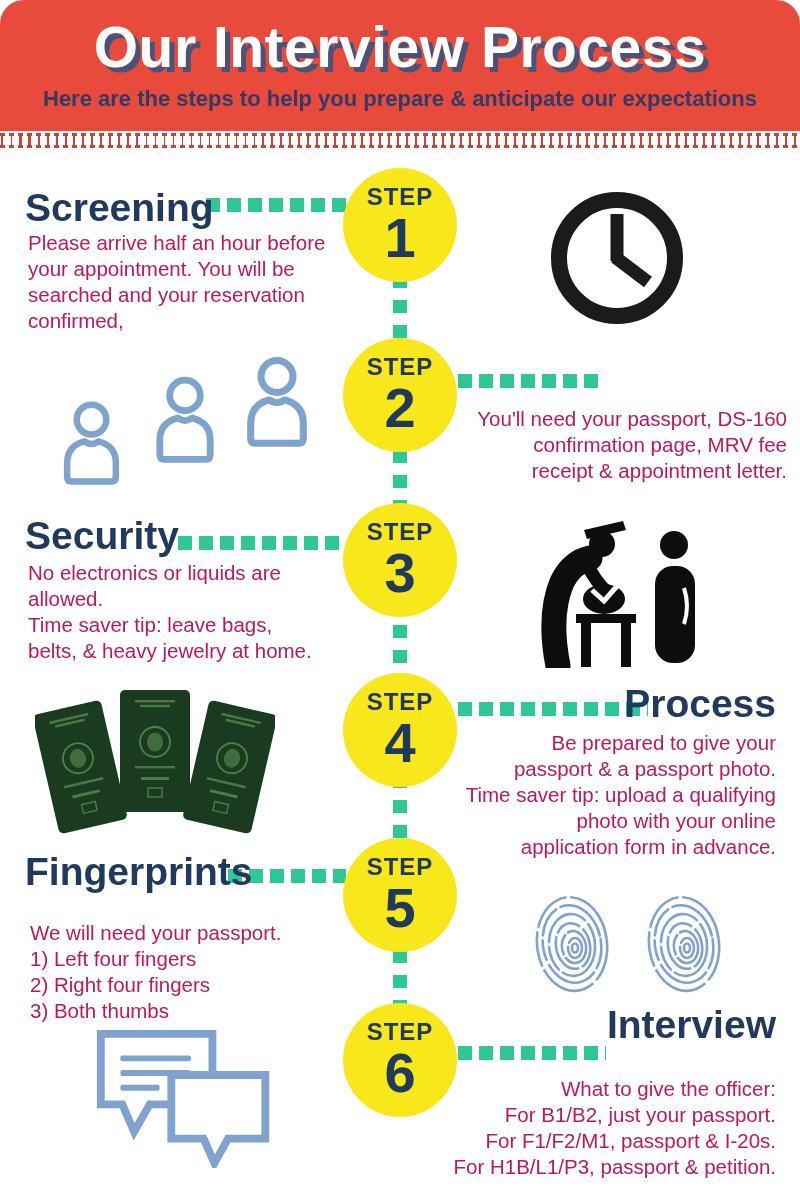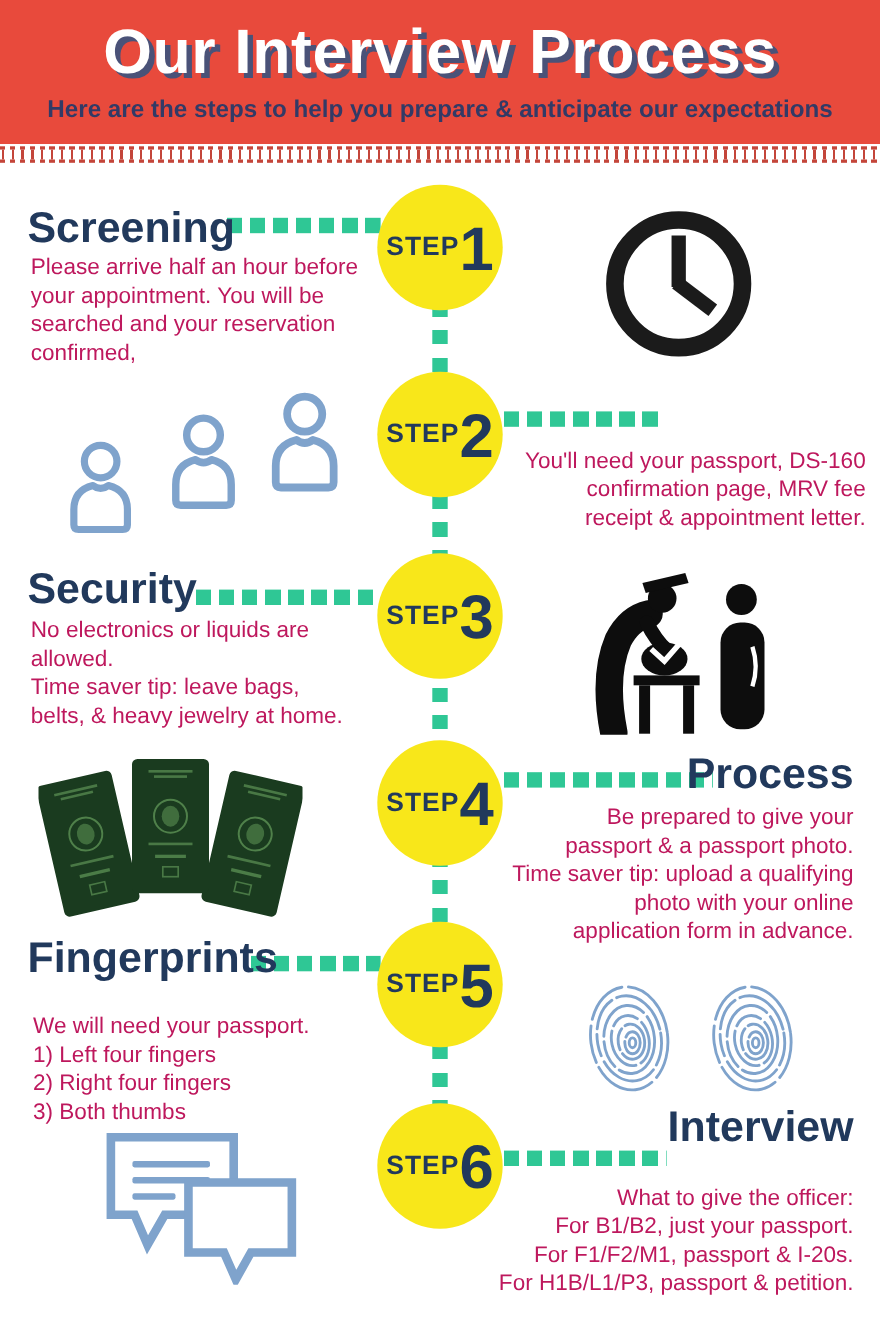--- a/index.html
+++ b/index.html
@@ -1,17 +1,17 @@
 <!DOCTYPE html>
 <html style="--banner_red: #E84A3C; --navy: #21395C; --step_yellow: #F8E71A; --dot_green: #2FC795; --icon_blue: #7FA3CC; --passport_green: #1A3B1F;"><head>
 <meta charset="utf-8">
 <style>
   html,body{margin:0;padding:0;background:#fff;}
   .poster{position:relative;width:800px;height:1200px;background:#fff;overflow:hidden;
-          font-family:"Liberation Sans",sans-serif;}
+          font-family:"Liberation Sans",sans-serif;border-radius:24px;}
 
   
   .banner{position:absolute;left:0;top:0;width:800px;height:131px;background:var(--banner_red);}
   .banner h1{margin:0;padding-top:14px;text-align:center;color:#fff;font-size:57px;font-weight:800;
              letter-spacing:.5px;text-shadow:5px 5px 0 #4a5278;}
   .banner p{margin:6px 0 0 0;text-align:center;color:#323a66;font-size:22px;font-weight:700;}
   .trim{position:absolute;left:0;top:131px;width:800px;height:20px;background-color:#fff;
         background-image:
           repeating-linear-gradient(90deg,#c4453a 0 5px,transparent 5px 9px),
           repeating-linear-gradient(90deg,transparent 0 1.5px,#c4453a 1.5px 3.5px,transparent 3.5px 9px),
@@ -26,21 +26,21 @@
   .dots{position:absolute;height:14px;
         background:repeating-linear-gradient(90deg,var(--dot_green) 0 14px,transparent 14px 21px);}
   .d1{left:206px;top:198px;width:140px;}
   .d2{left:458px;top:374px;width:145px;}
   .d3{left:178px;top:536px;width:168px;}
   .d4{left:458px;top:702px;width:190px;}
   .d5{left:228px;top:869px;width:118px;}
   .d6{left:458px;top:1046px;width:148px;}
 
   .badge{position:absolute;left:343px;width:114px;height:114px;border-radius:50%;
-         background:var(--step_yellow);display:flex;flex-direction:row;align-items:center;
+         background:var(--step_yellow);display:flex;flex-direction:column;align-items:center;
          justify-content:center;color:var(--navy);text-align:right;}
   .badge .lbl{font-size:24px;font-weight:800;letter-spacing:1px;line-height:1;}
   .badge .num{font-size:56px;font-weight:800;line-height:.95;margin-top:2px;}
   .c1{top:168px;} .c2{top:338px;} .c3{top:503px;} .c4{top:673px;} .c5{top:838px;} .c6{top:1003px;}
 
   
   .stitle{position:absolute;color:var(--navy);font-size:39px;font-weight:800;line-height:1;}
   .sbody{position:absolute;color:#be185d;font-size:20.5px;font-weight:400;line-height:26px;
          white-space:pre-line;}
   .t1{left:25px;top:188px;}  .b1{left:28px;top:230px;width:340px;text-align:left;}

